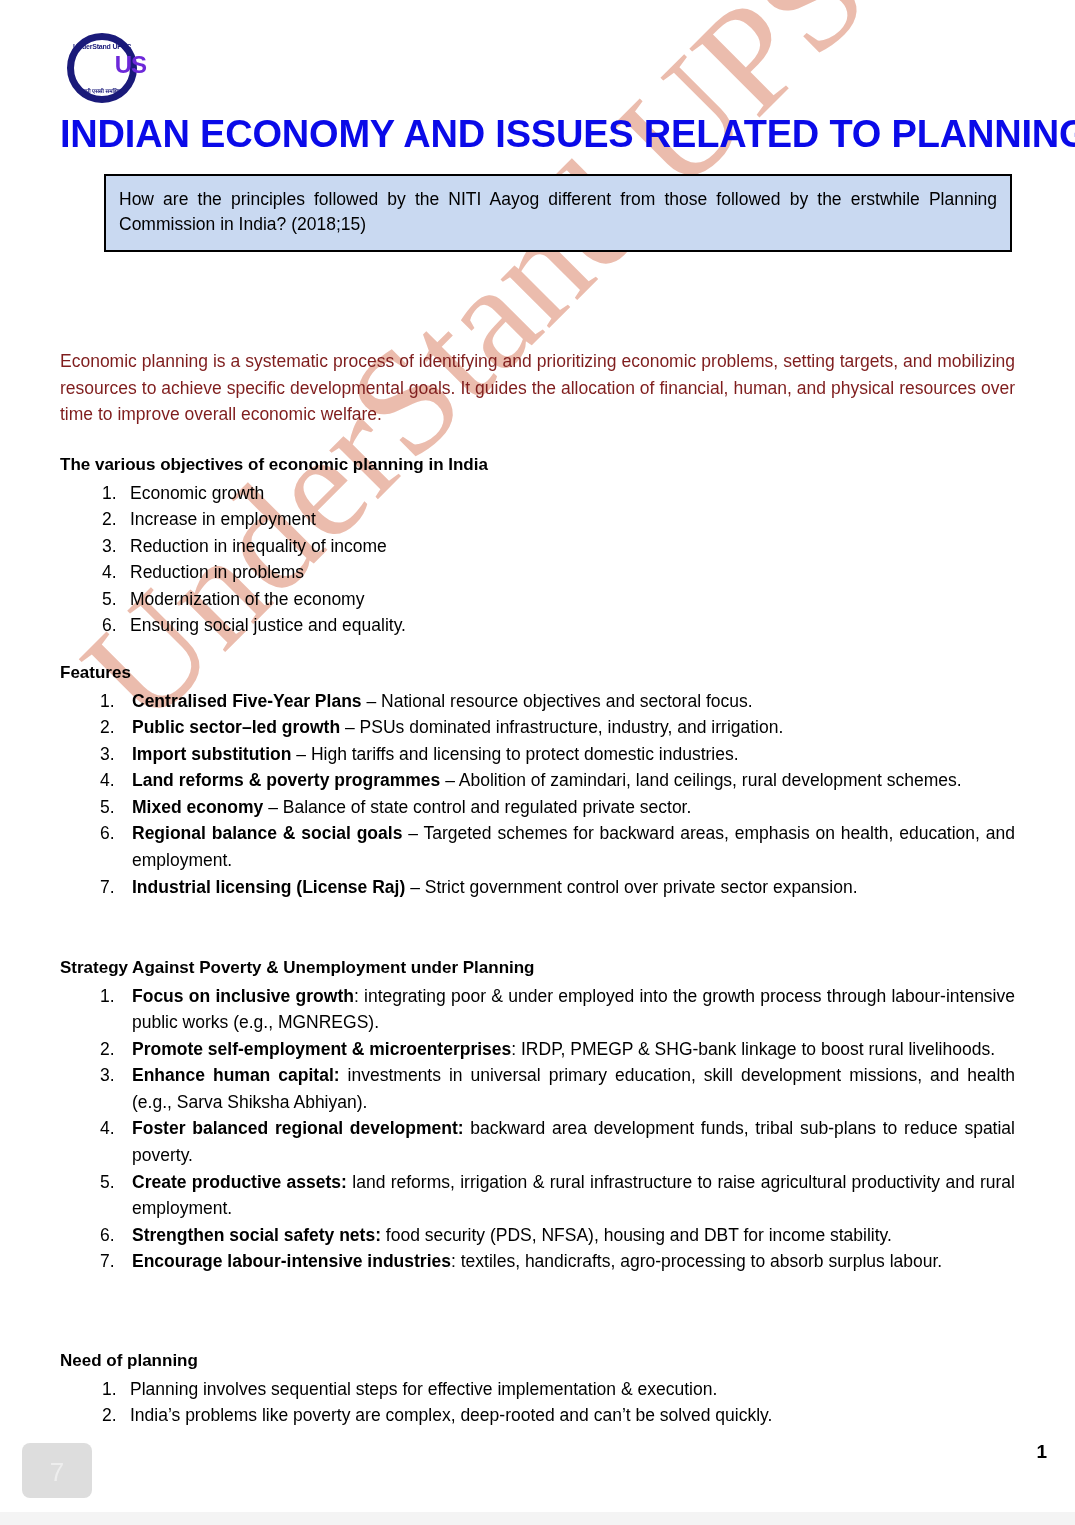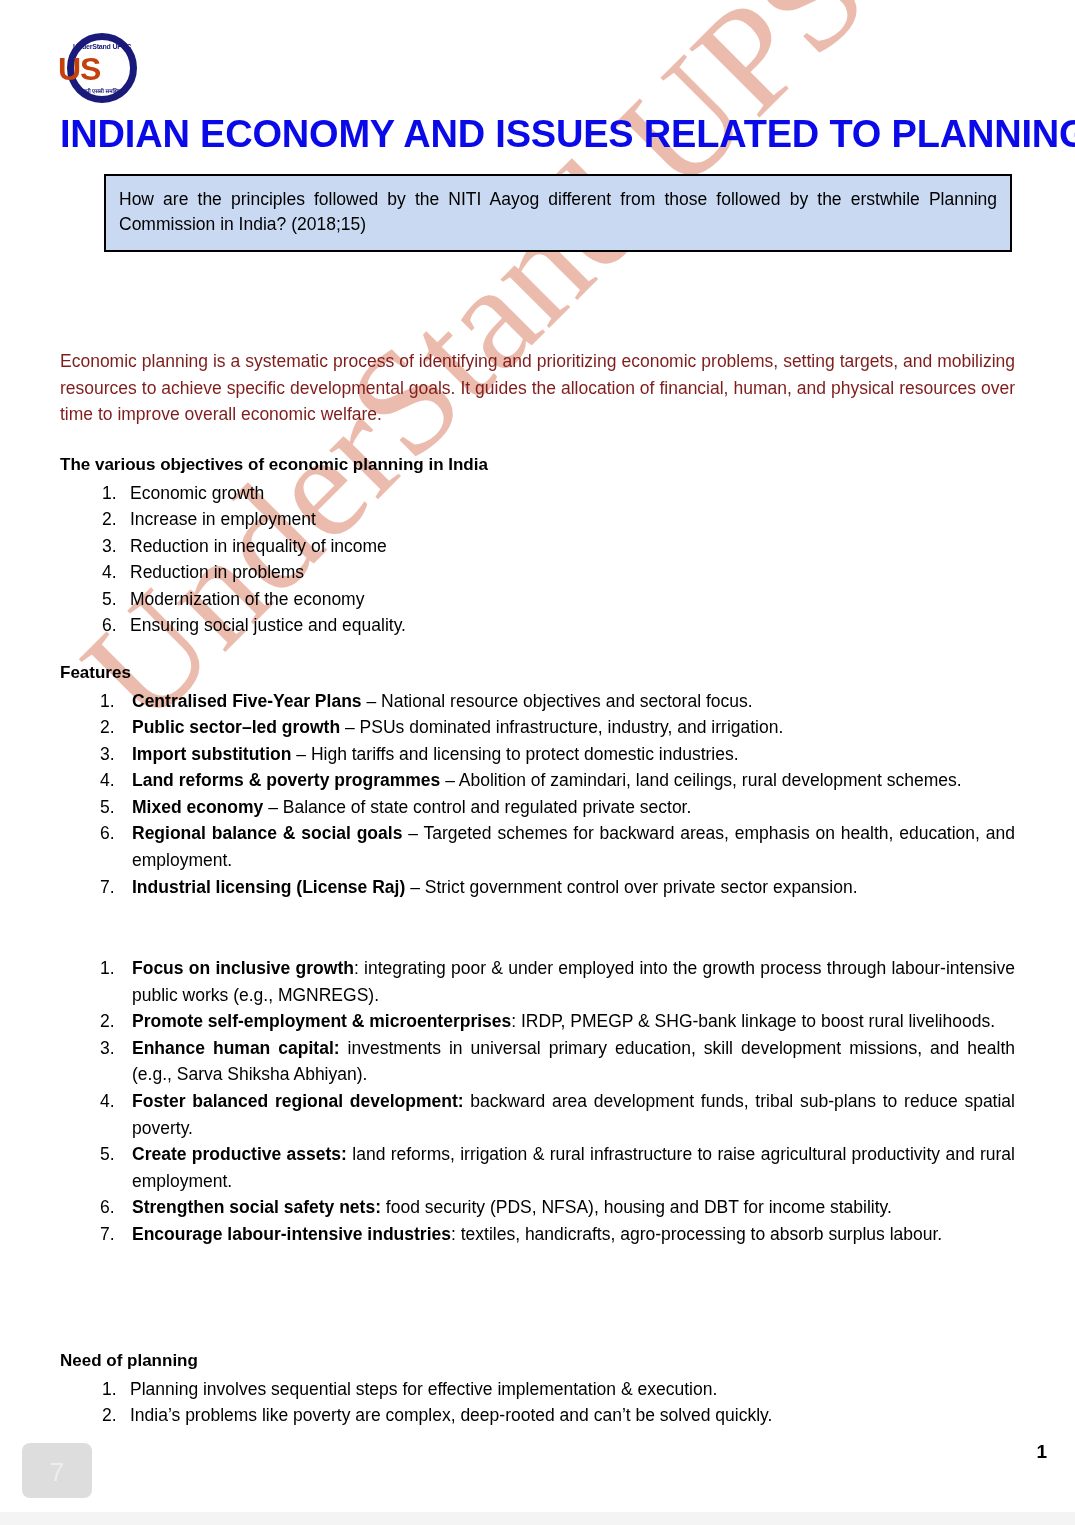--- a/index.html
+++ b/index.html
@@ -78,25 +78,25 @@
     font-size: 7px;
     font-weight: 700;
     color: #1a1a7a;
     letter-spacing: -0.2px;
   }
   .logo-main-text {
     position: absolute;
     left: 0;
     top: 26px;
     width: 88px;
-    text-align: left;
-    font-family: "Liberation Sans", sans-serif;
-    font-size: 32px;
-    font-weight: 700;
-    color: #c2410c;
+    text-align: right;
+    font-family: "Liberation Sans", sans-serif;
+    font-size: 24px;
+    font-weight: 700;
+    color: #6d28d9;
     line-height: 1;
     letter-spacing: -1px;
   }
   .logo-bottom-text {
     position: absolute;
     left: 0;
     top: 60px;
     width: 88px;
     text-align: center;
     font-family: "Liberation Sans", sans-serif;
@@ -287,20 +287,21 @@
           <li><span class="b">Public sector–led growth</span><span> – PSUs dominated infrastructure, industry, and irrigation.</span></li>
           <li><span class="b">Import substitution</span><span> – High tariffs and licensing to protect domestic industries.</span></li>
           <li><span class="b">Land reforms &amp; poverty programmes</span><span> – Abolition of zamindari, land ceilings, rural development schemes.</span></li>
           <li><span class="b">Mixed economy</span><span> – Balance of state control and regulated private sector.</span></li>
           <li><span class="b">Regional balance &amp; social goals</span><span> – Targeted schemes for backward areas, emphasis on health, education, and employment.</span></li>
           <li><span class="b">Industrial licensing (License Raj)</span><span> – Strict government control over private sector expansion.</span></li>
         </ol>
     </div>
 
     <div class="section sec-strategy">
+      <div class="sec-head">Strategy Against Poverty &amp; Unemployment under Planning</div>
       <ol class="list">
           <li><span class="b">Focus on inclusive growth</span><span>: integrating poor &amp; under employed into the growth process through labour-intensive public works (e.g., MGNREGS).</span></li>
           <li><span class="b">Promote self-employment &amp; microenterprises</span><span>: IRDP, PMEGP &amp; SHG-bank linkage to boost rural livelihoods.</span></li>
           <li><span class="b">Enhance human capital:</span><span> investments in universal primary education, skill development missions, and health (e.g., Sarva Shiksha Abhiyan).</span></li>
           <li><span class="b">Foster balanced regional development:</span><span> backward area development funds, tribal sub-plans to reduce spatial poverty.</span></li>
           <li><span class="b">Create productive assets:</span><span> land reforms, irrigation &amp; rural infrastructure to raise agricultural productivity and rural employment.</span></li>
           <li><span class="b">Strengthen social safety nets:</span><span> food security (PDS, NFSA), housing and DBT for income stability.</span></li>
           <li><span class="b">Encourage labour-intensive industries</span><span>: textiles, handicrafts, agro-processing to absorb surplus labour.</span></li>
         </ol>
     </div>

